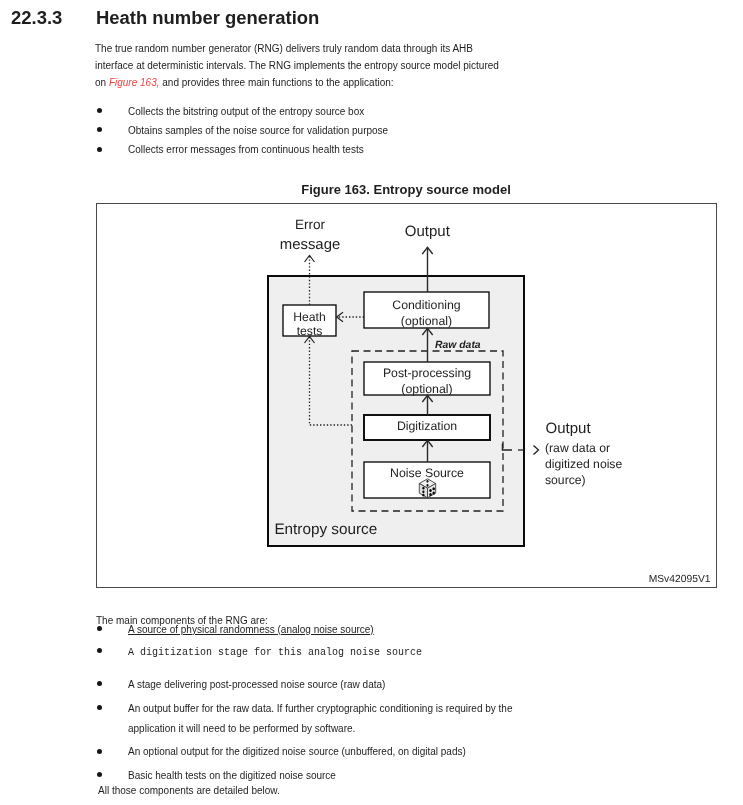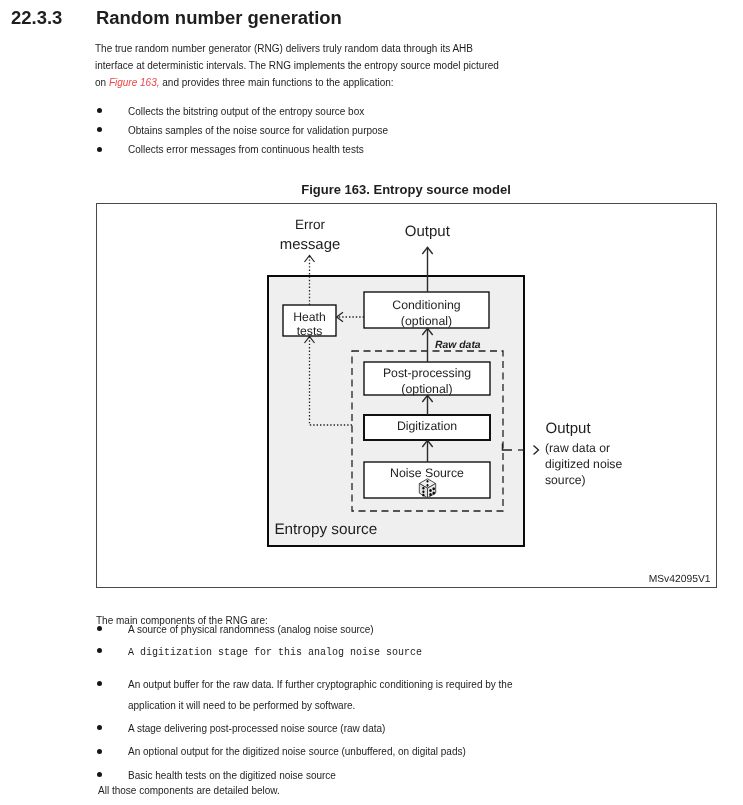--- a/index.html
+++ b/index.html
@@ -8,21 +8,21 @@
   .abs{position:absolute;}
   .body15{font-size:10px;}
   .fig163{color:#ef4444;font-style:italic;}
   .bu{display:inline-block;width:33px;}
   .bu:before{content:"";display:inline-block;width:5px;height:5px;border-radius:50%;background:#161616;margin-left:2px;vertical-align:0.18em;}
 </style>
 </head>
 <body>
 
 <div class="abs" style="left:11px;top:8.7px;font-weight:bold;font-size:18.45px;line-height:18.45px;">22.3.3</div>
-<div class="abs" style="left:96px;top:8.7px;font-weight:bold;font-size:18.45px;line-height:18.45px;">Random number generation</div>
+<div class="abs" style="left:96px;top:8.7px;font-weight:bold;font-size:18.45px;line-height:18.45px;">Heath number generation</div>
 
 <div class="abs body15" style="left:95px;top:39.6px;line-height:17.15px;white-space:nowrap;">
 The true random number generator (RNG) delivers truly random data through its AHB<br>
 interface at deterministic intervals. The RNG implements the entropy source model pictured<br>
 on <span class="fig163">Figure 163,</span> and provides three main functions to the application:
 </div>
 
 <div class="abs body15" style="left:95px;top:101.9px;line-height:19.2px;white-space:nowrap;">
 <div><span class="bu"></span>Collects the bitstring output of the entropy source box</div>
 <div><span class="bu"></span>Obtains samples of the noise source for validation purpose</div>
@@ -107,21 +107,21 @@
       <ellipse cx="15.2" cy="9.9" rx="1.3" ry="1.5"></ellipse>
       <ellipse cx="12" cy="15.8" rx="1.3" ry="1.5"></ellipse>
       <ellipse cx="15.2" cy="14.1" rx="1.3" ry="1.5"></ellipse>
     </g>
   </g>
 </svg>
 
 <div class="abs body15" style="left:96px;top:612px;line-height:17px;white-space:nowrap;">The main components of the RNG are:</div>
 
 <div class="abs body15" style="left:95px;top:619.6px;line-height:20.3px;white-space:nowrap;">
-<div style="margin-bottom:3.1px;"><span class="bu"></span>A source of physical randomness (analog noise source)</div>
+<div style="margin-bottom:3.1px;text-decoration:underline;"><span class="bu"></span>A source of physical randomness (analog noise source)</div>
 <div style="margin-bottom:12px;font-family:Liberation Mono, monospace;"><span class="bu"></span>A digitization stage for this analog noise source</div>
+<div style="margin-bottom:3.1px;"><span class="bu"></span>A stage delivering post-processed noise source (raw data)</div>
 <div style="margin-bottom:3.1px;"><span class="bu"></span>An output buffer for the raw data. If further cryptographic conditioning is required by the<br><span class="bu" style="visibility:hidden"></span>application it will need to be performed by software.</div>
-<div style="margin-bottom:3.1px;"><span class="bu"></span>A stage delivering post-processed noise source (raw data)</div>
 <div style="margin-bottom:3.1px;"><span class="bu"></span>An optional output for the digitized noise source (unbuffered, on digital pads)</div>
 <div><span class="bu"></span>Basic health tests on the digitized noise source</div>
 </div>
 
 <div class="abs body15" style="left:98px;top:782.2px;line-height:17px;white-space:nowrap;">All those components are detailed below.</div>
 
 </body></html>

